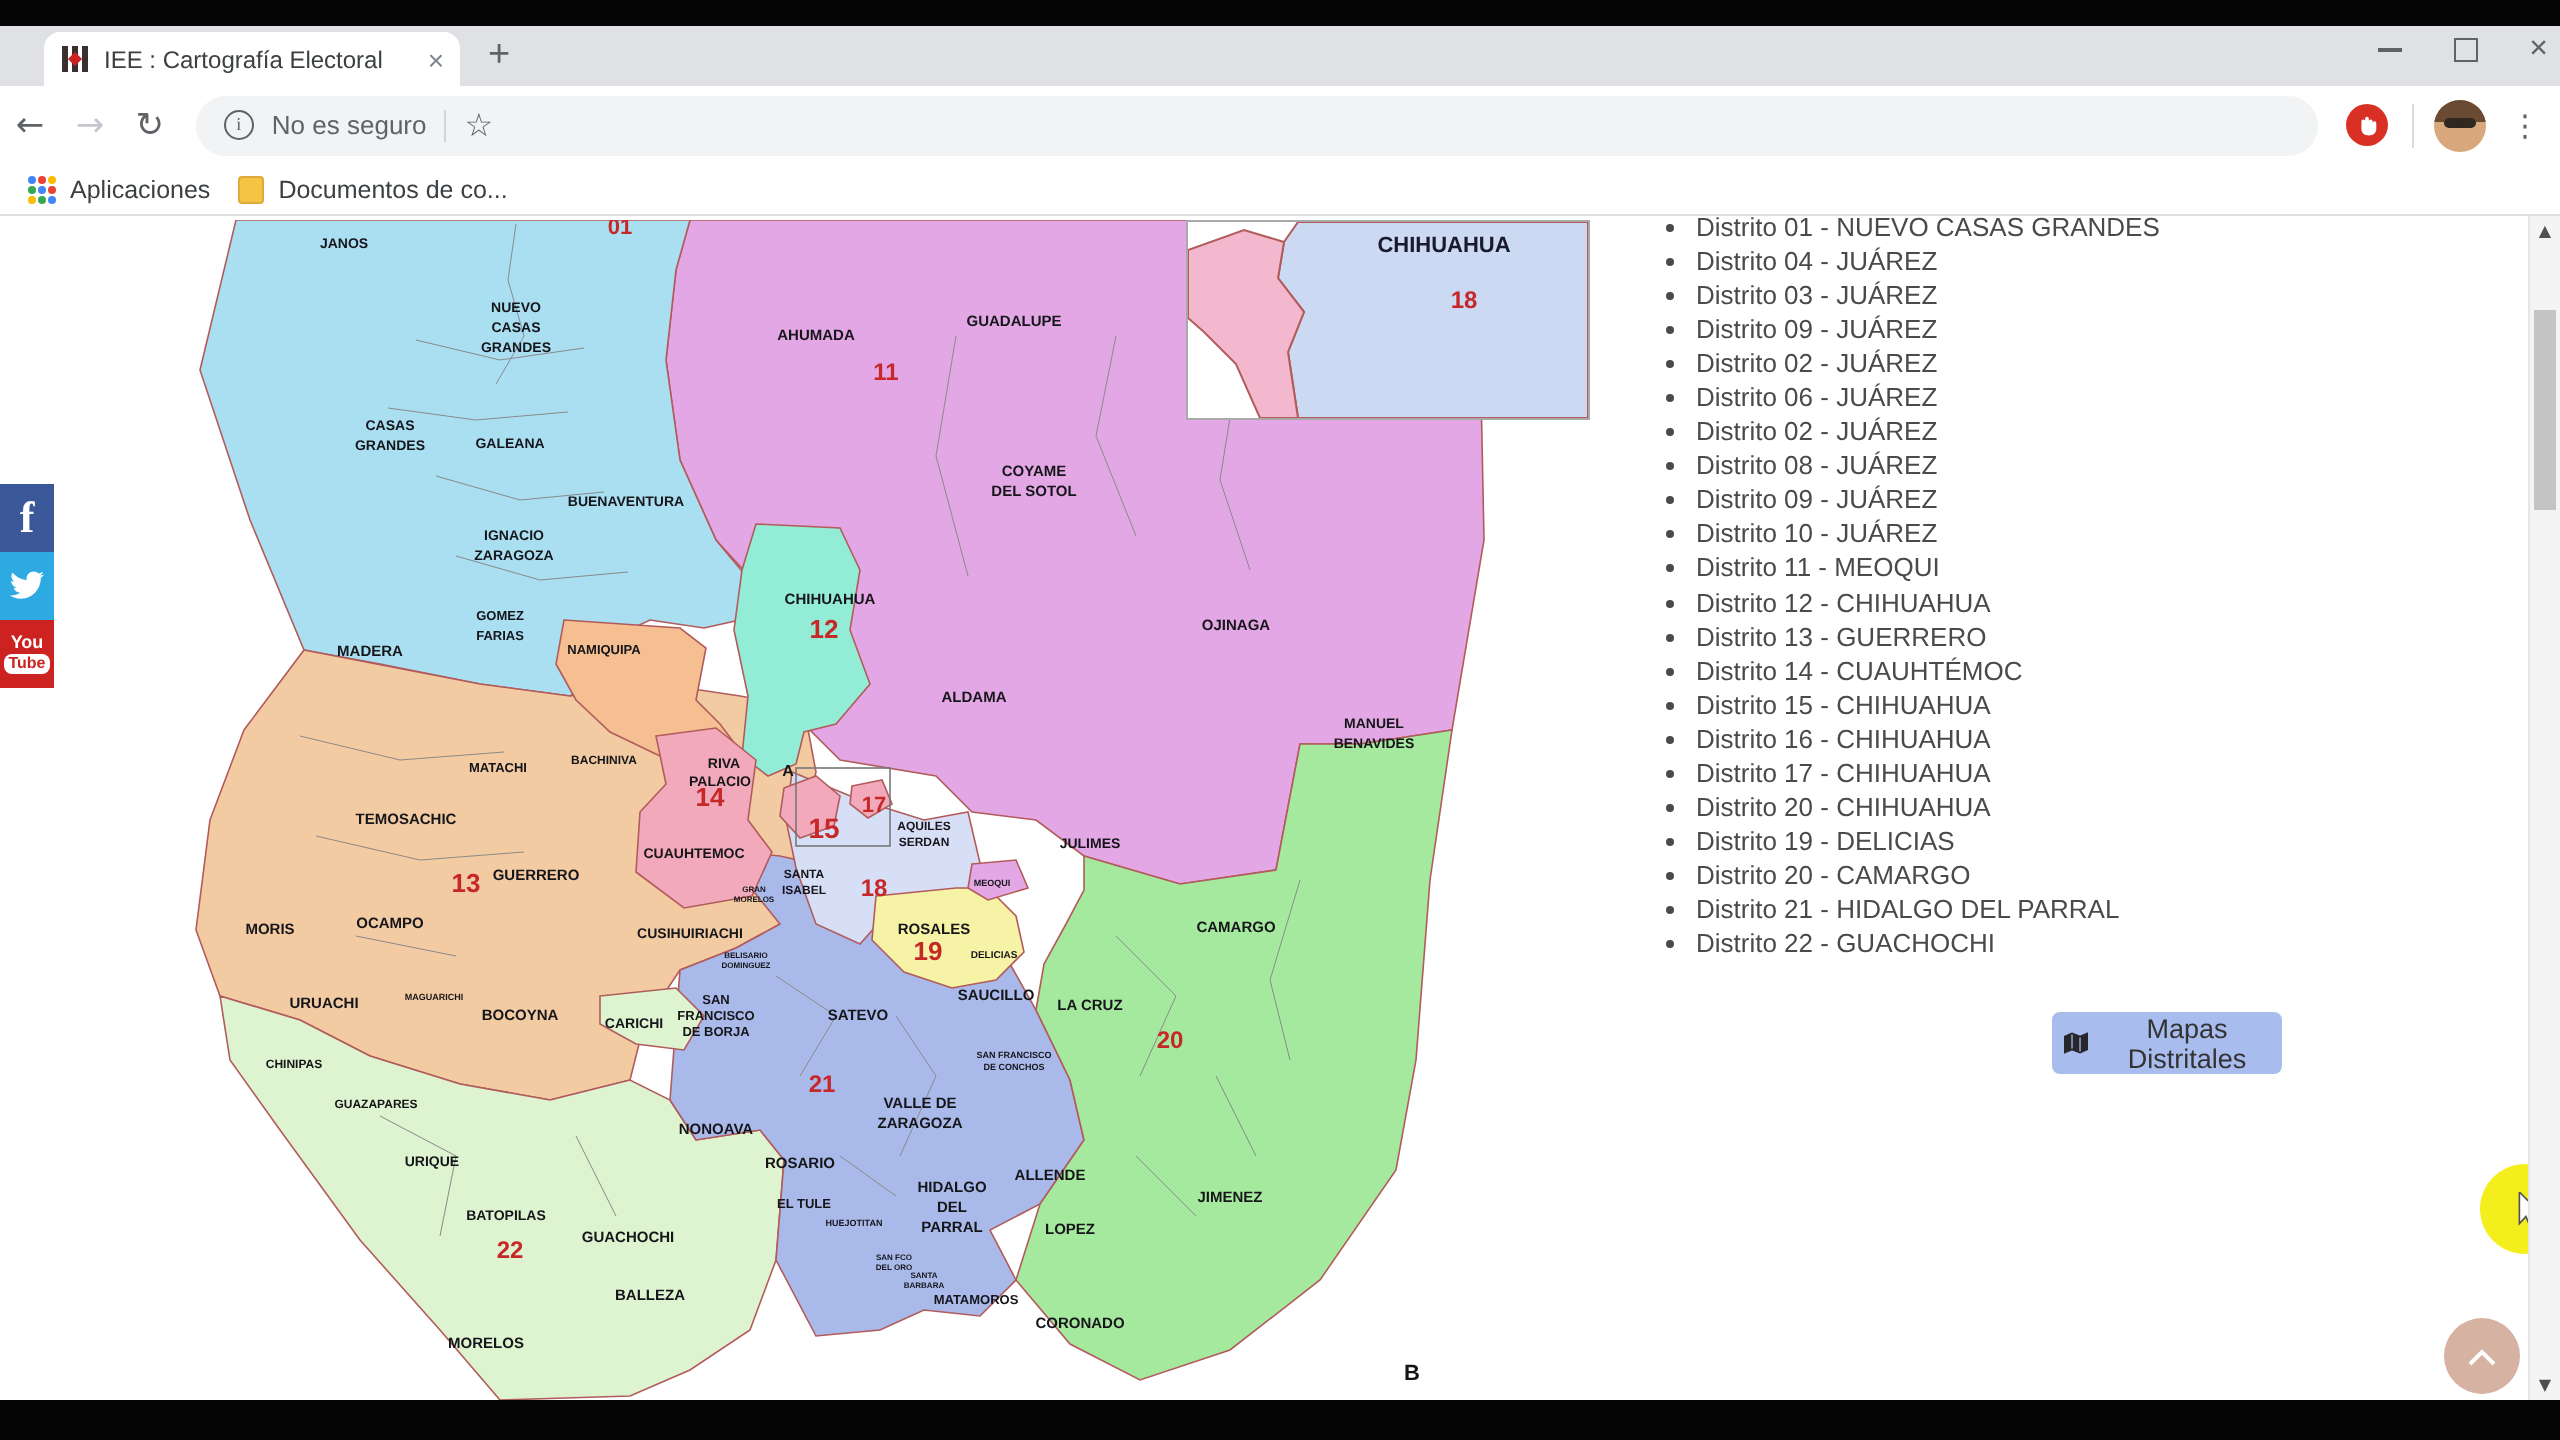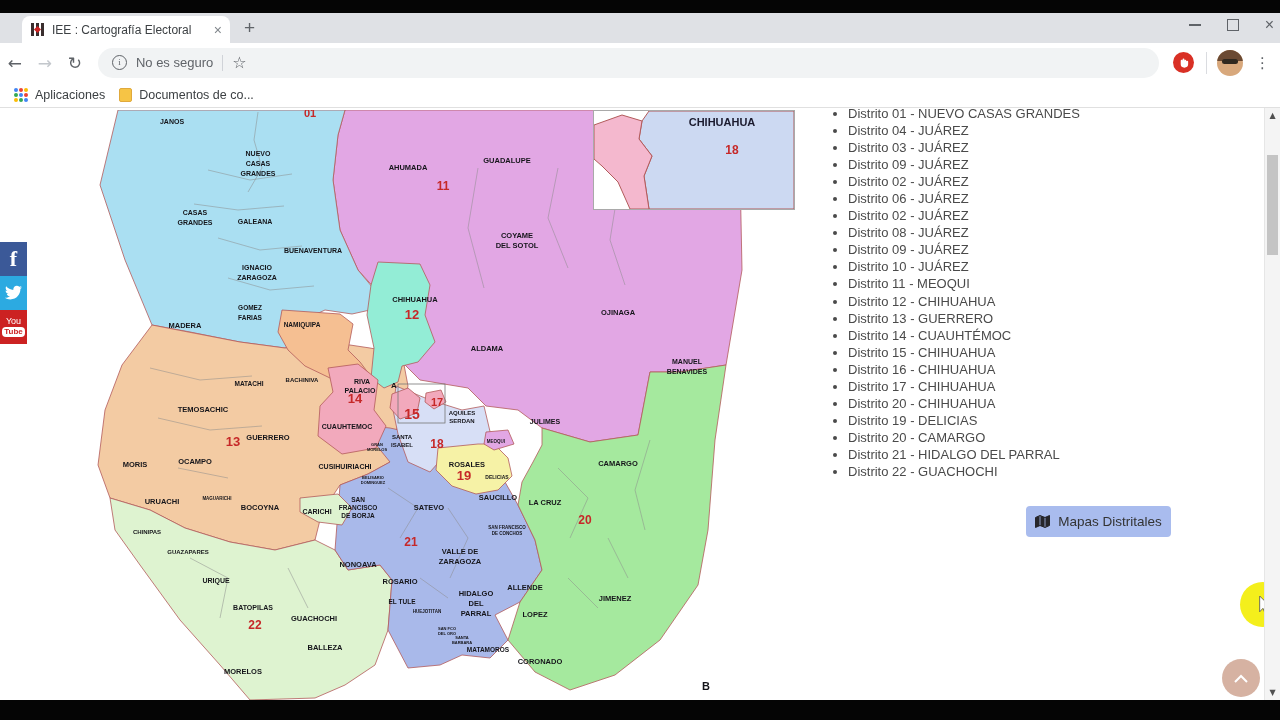--- a/index.html
+++ b/index.html
@@ -47,30 +47,30 @@
   .appsgrid b{border-radius:50%;}
   .ag1{background:#4285f4}.ag2{background:#ea4335}.ag3{background:#fbbc05}.ag4{background:#34a853}
   .docicon{width:13px;height:14px;background:#f6c445;border-radius:2px;border:1px solid #e0a93c;box-sizing:border-box;}
   
   .page{position:absolute;top:108px;left:0;right:0;height:592px;background:#fff;overflow:hidden;}
   .social{position:absolute;left:0;top:134px;width:27px;}
   .soc{width:27px;height:34px;display:flex;align-items:center;justify-content:center;flex-direction:column;}
   .soc-f{background:#3b5998;color:#fff;font-family:"Liberation Serif",serif;font-weight:bold;font-size:22px;}
   .soc-t{background:#2caae1;}
   .soc-y{background:#cc2222;color:#fff;}
-  .yt-top{font-size:9px;font-weight:normal;line-height:9px;}
+  .yt-top{font-size:9px;font-weight:bold;line-height:9px;}
   .yt-pill{background:#fff;color:#cc2222;font-size:8px;font-weight:bold;border-radius:4px;padding:0 2px;line-height:10px;margin-top:1px;}
   .mapwrap{position:absolute;left:90px;top:2px;width:710px;height:590px;}
   svg text{font-family:"Liberation Sans",sans-serif;}
   .mlbl{font-weight:bold;fill:#15151a;text-anchor:middle;}
   .mnum{font-weight:bold;fill:#c62828;text-anchor:middle;}
   .inset{position:absolute;left:593px;top:2px;width:202px;height:100px;background:#fff;border:1px solid #a9a9a9;box-sizing:border-box;}
   .dlist{position:absolute;left:828px;top:-3px;margin:0;padding:0 0 0 20px;width:300px;}
   .dlist li{font-size:13px;color:#4a4a4a;line-height:17.05px;list-style:disc;}
-  .mapbtn{position:absolute;left:1026px;top:398px;width:145px;height:31px;background:#a9bcee;border:none;
+  .mapbtn{position:absolute;left:1026px;top:398px;width:115px;height:31px;background:#a9bcee;border:none;
           border-radius:4px;display:flex;align-items:center;justify-content:center;gap:8px;
           font-size:13.5px;color:#333;font-family:"Liberation Sans",sans-serif;}
   .highlight{position:absolute;left:1240px;top:474px;width:45px;height:45px;border-radius:50%;background:#f4ef1c;}
   .cursor{position:absolute;left:1258px;top:488px;}
   .scrolltop{position:absolute;left:1222px;top:551px;width:38px;height:38px;border-radius:50%;
              background:#d6b2a2;display:flex;align-items:center;justify-content:center;}
   .scrollbar{position:absolute;right:0;top:0;bottom:0;width:16px;background:#f4f4f4;border-left:1px solid #e6e6e6;box-sizing:border-box;}
   .sb-arrow{position:absolute;left:0;right:0;text-align:center;font-size:8px;color:#505050;font-family:"DejaVu Sans",sans-serif;}
   .sb-up{top:3px;} .sb-down{bottom:3px;}
   .sb-thumb{position:absolute;left:2px;width:11px;top:47px;height:100px;background:#c4c4c4;}

